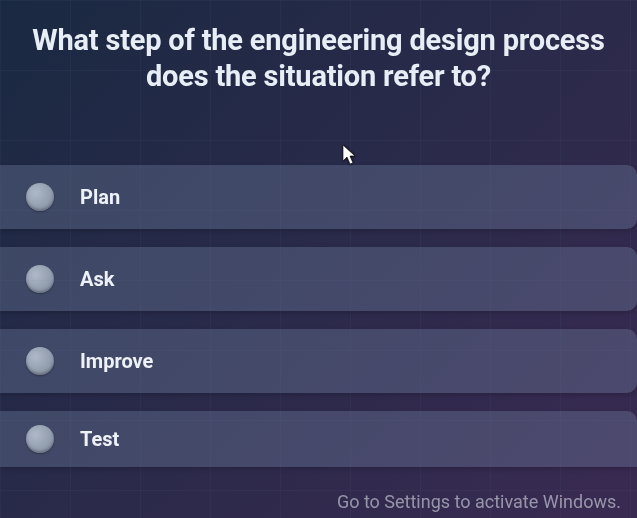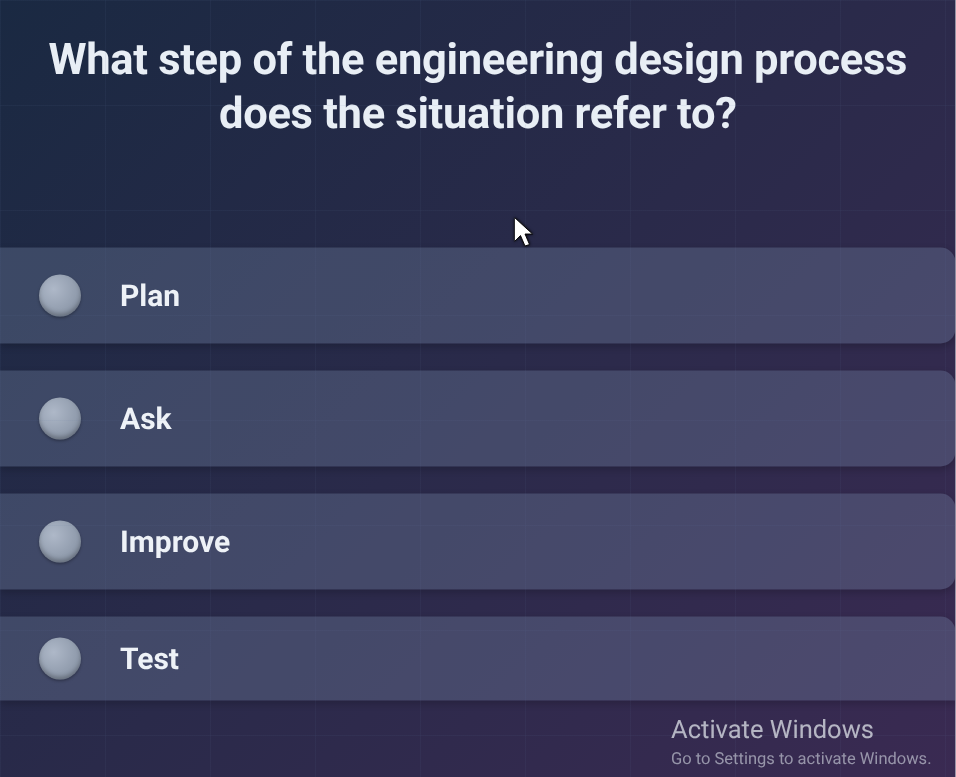--- a/index.html
+++ b/index.html
@@ -84,21 +84,21 @@
       text-align: left;
       color: rgba(230,235,240,0.72);
       pointer-events: none;
     }
     .watermark-title {
       font-size: 17px;
       font-weight: 400;
       margin-bottom: 2px;
     }
     .watermark-sub {
-      font-size: 11px;
+      font-size: 18px;
       color: rgba(210,215,225,0.62);
     }
   </style>
 </head>
 <body>
 
 <div class="grid-overlay"></div>
 
 <h1 class="question-heading">What step of the engineering design process does the situation refer to?</h1>
 
@@ -121,15 +121,14 @@
     <div class="radio-dot"></div>
     <span class="option-label">Improve</span>
   </div>
   <div class="option-row">
     <div class="radio-dot"></div>
     <span class="option-label">Test</span>
   </div>
 </div>
 
 <div class="watermark">
-  <div class="watermark-title">Activate Windows</div>
   <div class="watermark-sub">Go to Settings to activate Windows.</div>
 </div>
 
 </body></html>

